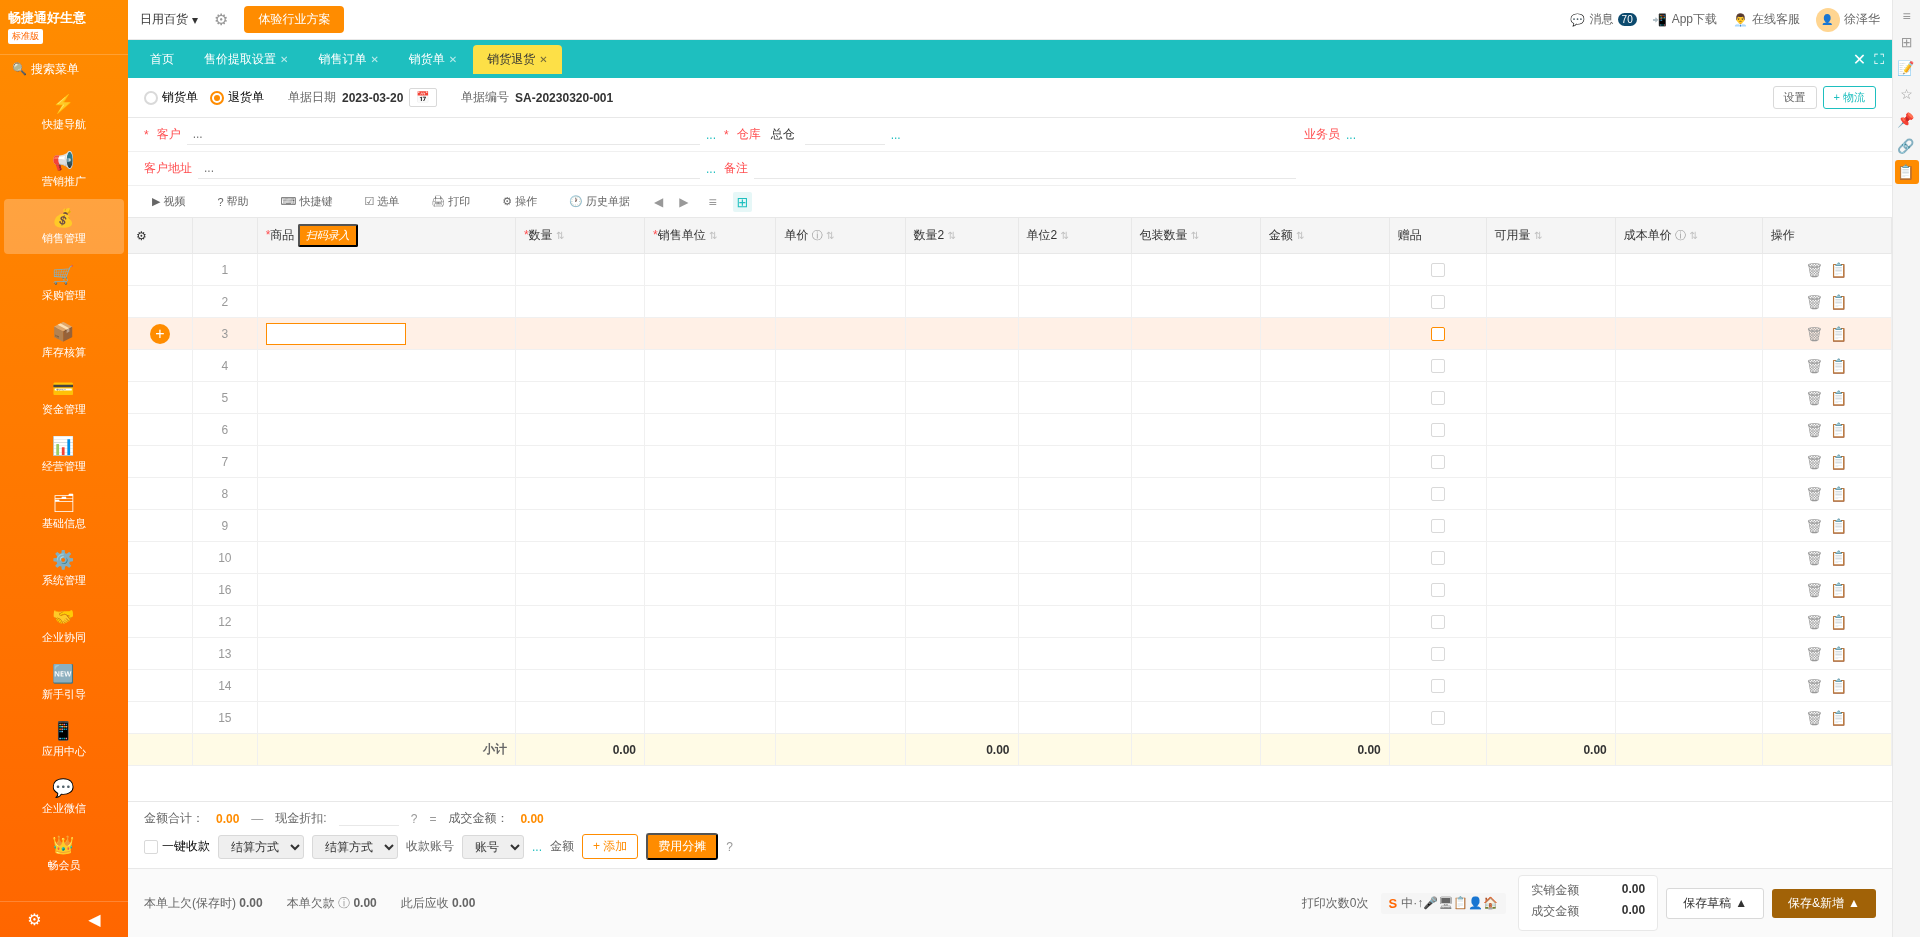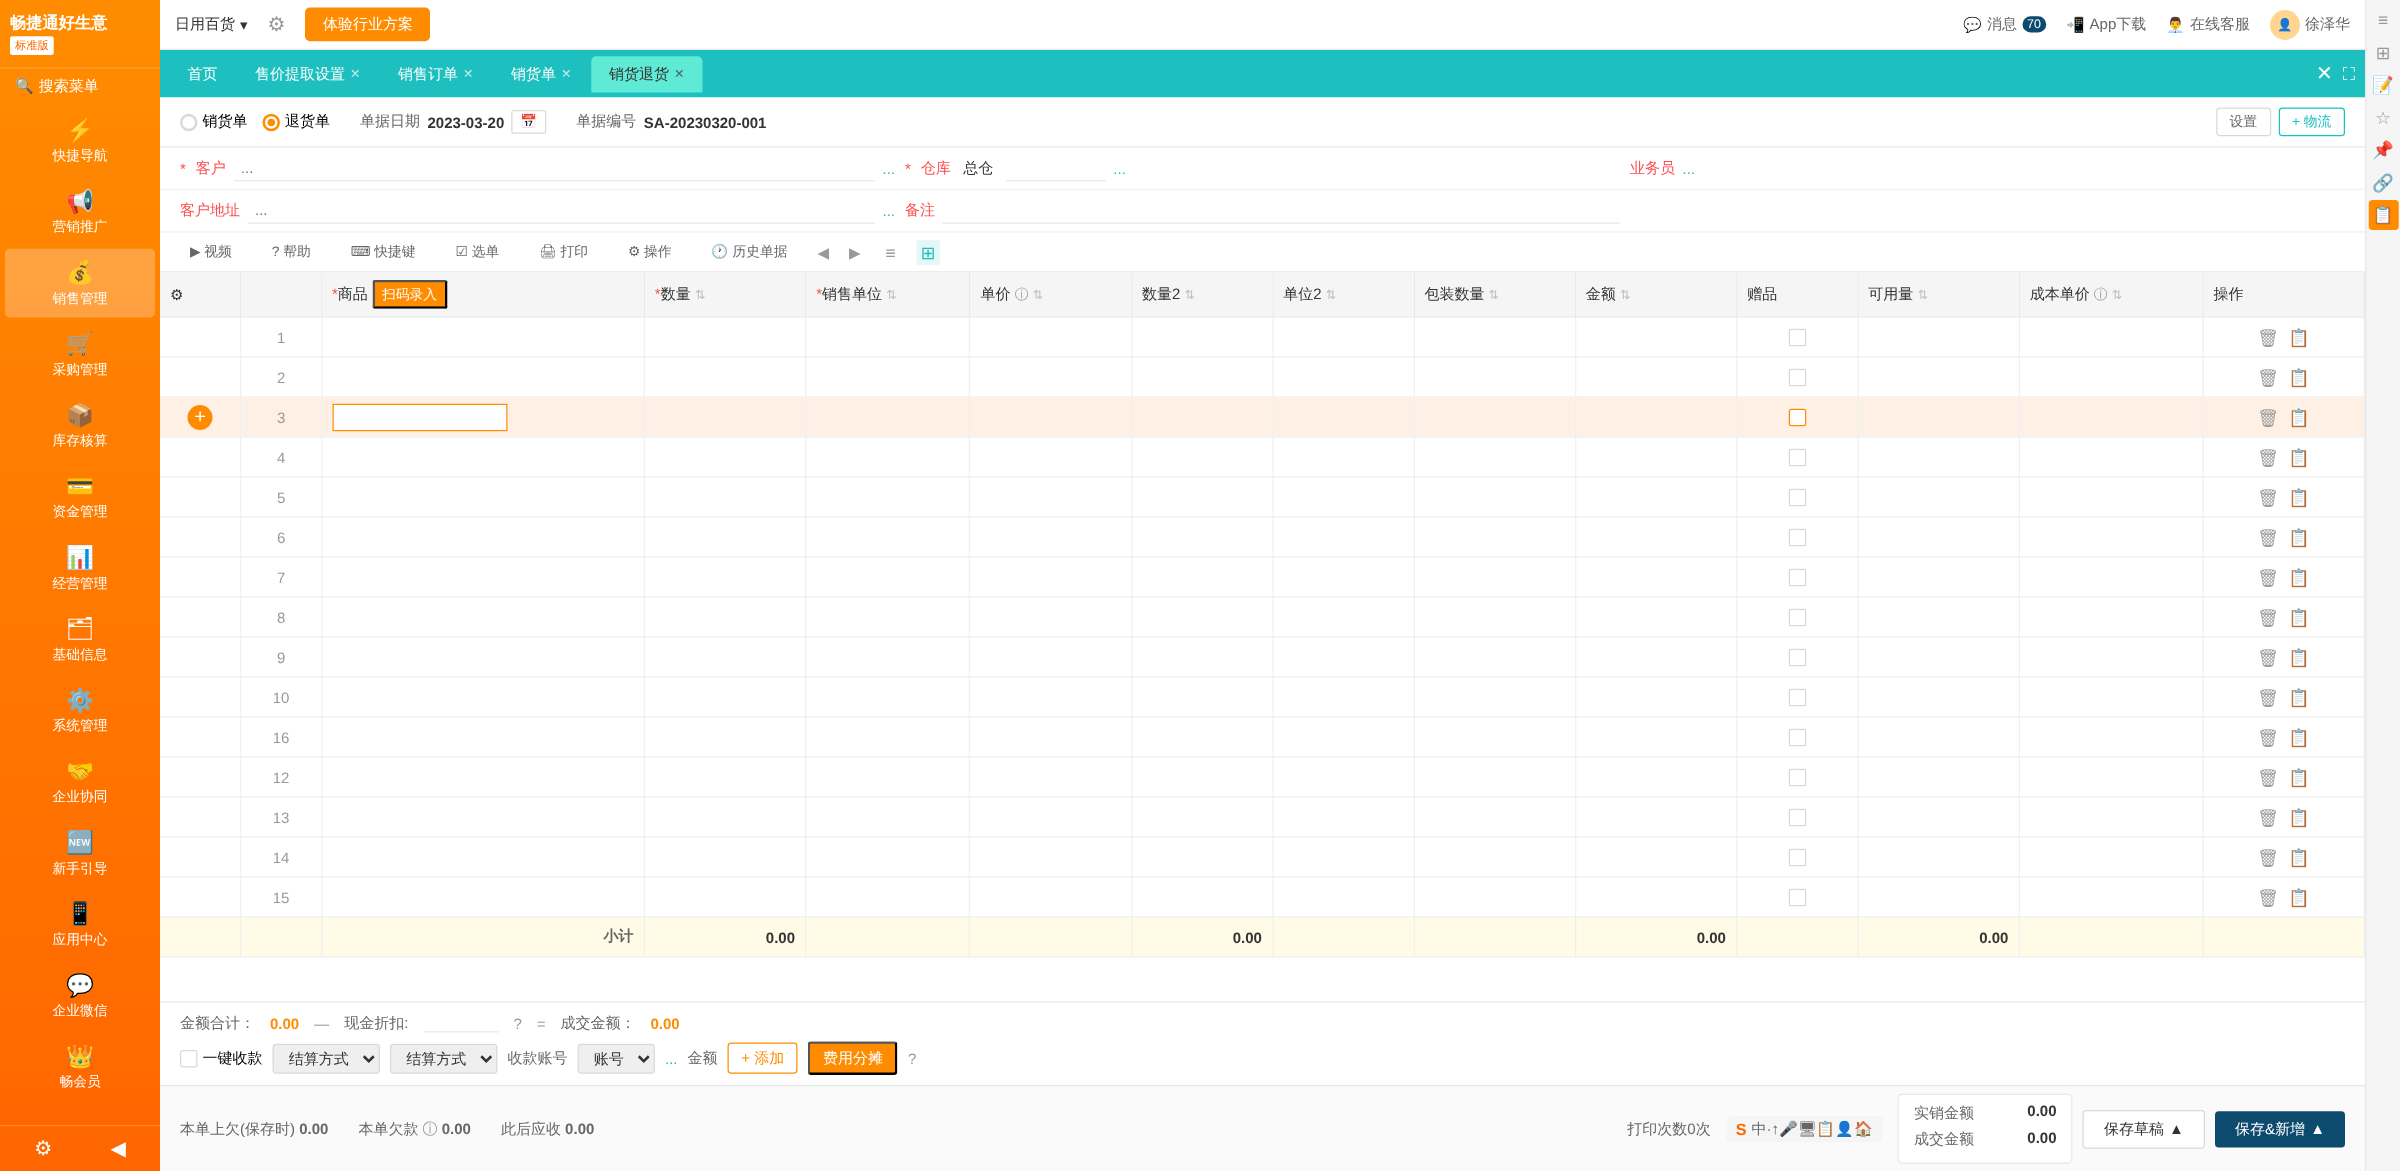--- a/index.html
+++ b/index.html
@@ -28,21 +28,21 @@
     .topbar-select { display: flex; align-items: center; gap: 4px; font-size: 12px; color: #333; cursor: pointer; }
     .topbar-btn-trial { background: #ff8c00; color: white; border: none; padding: 5px 14px; border-radius: 4px; font-size: 12px; cursor: pointer; }
     .topbar-right { display: flex; align-items: center; gap: 16px; font-size: 12px; color: #666; }
     .topbar-right-item { display: flex; align-items: center; gap: 4px; cursor: pointer; }
     .badge { background: #0c4a6e; color: white; font-size: 10px; padding: 1px 4px; border-radius: 8px; min-width: 16px; text-align: center; }
     .avatar { width: 24px; height: 24px; background: #ffd591; border-radius: 50%; display: flex; align-items: center; justify-content: center; font-size: 10px; color: #ff6600; }
 
     
     .tabbar { background: #1ebfbf; display: flex; align-items: center; padding: 0 8px; height: 38px; gap: 2px; }
     .tab { padding: 6px 14px; border-radius: 4px 4px 0 0; font-size: 12px; cursor: pointer; display: flex; align-items: center; gap: 4px; color: white; }
-    .tab.active { background: #5eead4; color: #333; }
+    .tab.active { background: #fde047; color: #333; }
     .tab-close { font-size: 10px; opacity: 0.7; }
     .tabbar-right { margin-left: auto; display: flex; align-items: center; gap: 8px; color: white; font-size: 14px; cursor: pointer; }
 
     
     .content { flex: 1; background: white; display: flex; flex-direction: column; overflow: hidden; }
 
     
     .form-header { padding: 8px 16px; border-bottom: 1px solid #e8e8e8; display: flex; align-items: center; gap: 24px; flex-wrap: wrap; }
     .radio-group { display: flex; align-items: center; gap: 12px; }
     .radio-item { display: flex; align-items: center; gap: 4px; cursor: pointer; }
@@ -65,21 +65,21 @@
 
     
     .table-container { flex: 1; overflow: auto; }
     .data-table { width: 100%; border-collapse: collapse; font-size: 12px; }
     .data-table th { background: #f5f5f5; padding: 6px 8px; text-align: left; border-bottom: 1px solid #e8e8e8; border-right: 1px solid #e8e8e8; white-space: nowrap; color: #333; font-weight: normal; position: sticky; top: 0; z-index: 1; }
     .data-table td { padding: 4px 8px; border-bottom: 1px solid #f0f0f0; border-right: 1px solid #f0f0f0; height: 32px; color: #333; }
     .data-table tr.active-row td { background: #fff0e6; }
     .col-num { width: 40px; text-align: center; color: #999; }
     .col-settings { width: 40px; text-align: center; }
     .col-goods { width: 160px; }
-    .col-scan { background: #ff8c00; color: white; padding: 2px 6px; border-radius: 2px; font-size: 11px; cursor: pointer; }
+    .col-scan { background: #ff8c00; color: white; padding: 2px 6px; border-radius: 2px; font-size: 11px; cursor: pointer; font-style: italic; }
     .col-qty { width: 80px; }
     .col-unit { width: 80px; }
     .col-price { width: 80px; }
     .col-qty2 { width: 70px; }
     .col-unit2 { width: 70px; }
     .col-pkgqty { width: 80px; }
     .col-amount { width: 80px; }
     .col-gift { width: 60px; text-align: center; }
     .col-avail { width: 80px; }
     .col-cost { width: 80px; }
@@ -102,21 +102,21 @@
     .footer-checkbox { display: flex; align-items: center; gap: 4px; }
     .footer-select { border: 1px solid #d9d9d9; padding: 3px 8px; border-radius: 3px; font-size: 12px; color: #333; }
     .footer-add-btn { background: none; border: 1px solid #ff8c00; color: #ff8c00; padding: 3px 10px; border-radius: 3px; font-size: 12px; cursor: pointer; display: flex; align-items: center; gap: 3px; }
     .footer-fee-btn { background: #ff8c00; color: white; padding: 3px 10px; border-radius: 3px; font-size: 12px; cursor: pointer; }
 
     
     .statusbar { border-top: 1px solid #e8e8e8; padding: 6px 16px; display: flex; align-items: center; justify-content: space-between; font-size: 12px; background: #fafafa; }
     .statusbar-left { display: flex; gap: 24px; color: #666; }
     .statusbar-right { display: flex; align-items: center; gap: 12px; }
     .save-draft-btn { border: 1px solid #d9d9d9; background: white; padding: 6px 16px; border-radius: 3px; font-size: 12px; cursor: pointer; color: #333; display: flex; align-items: center; gap: 4px; }
-    .save-new-btn { background: #0c4a6e; color: white; border: none; padding: 6px 16px; border-radius: 3px; font-size: 12px; cursor: pointer; display: flex; align-items: center; gap: 4px; }
+    .save-new-btn { background: #a16207; color: white; border: none; padding: 6px 16px; border-radius: 3px; font-size: 12px; cursor: pointer; display: flex; align-items: center; gap: 4px; }
 
     
     .summary-panel { position: absolute; right: 16px; bottom: 80px; background: white; border: 1px solid #e8e8e8; padding: 8px 12px; border-radius: 4px; font-size: 12px; min-width: 140px; }
     .summary-row { display: flex; justify-content: space-between; gap: 20px; margin-bottom: 4px; }
     .summary-label { color: #666; }
     .summary-value { color: #333; font-weight: bold; }
 
     
     .right-tools { width: 28px; background: #f5f5f5; border-left: 1px solid #e8e8e8; display: flex; flex-direction: column; align-items: center; padding: 4px 0; gap: 2px; }
     .right-tool-btn { width: 24px; height: 24px; display: flex; align-items: center; justify-content: center; font-size: 14px; color: #999; cursor: pointer; border-radius: 3px; }

